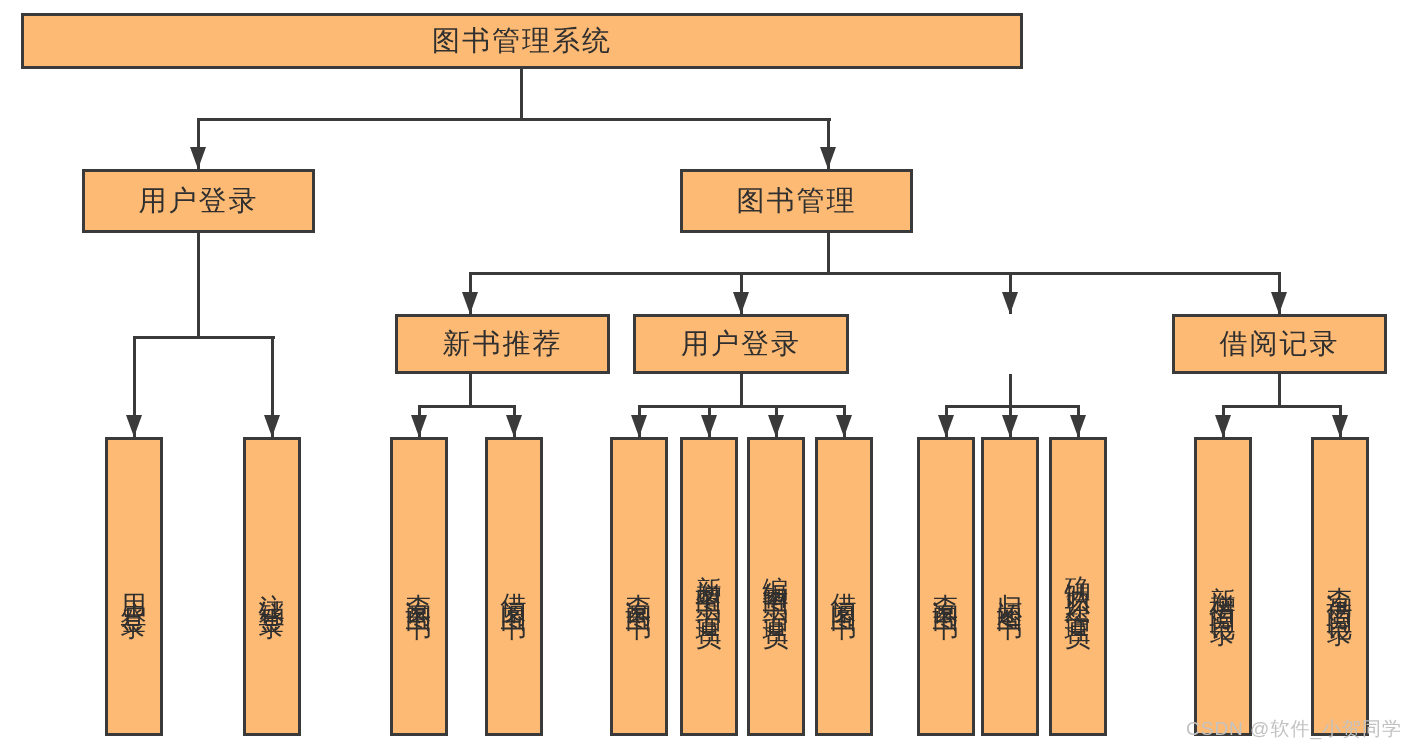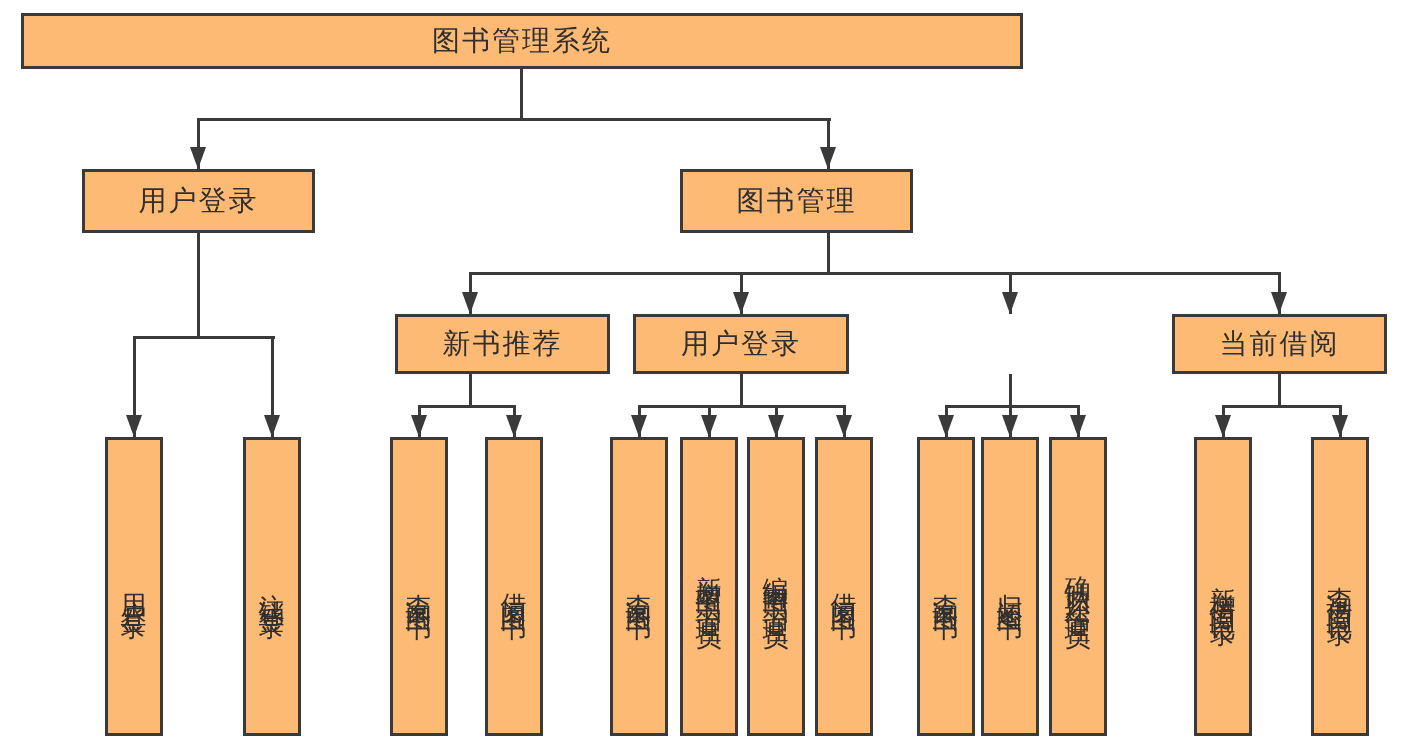--- a/index.html
+++ b/index.html
@@ -45,21 +45,21 @@
     <span class="hlabel">图书管理</span>
   </div>
 
   <div class="box" style="left:363px;top:314px;width:215px;height:60px;margin-left:32px;">
     <span class="hlabel">新书推荐</span>
   </div>
   <div class="box" style="left:633px;top:314px;width:216px;height:60px;">
     <span class="hlabel">用户登录</span>
   </div>
   <div class="box" style="left:1172px;top:314px;width:215px;height:60px;">
-    <span class="hlabel">当前借阅</span>
+    <span class="hlabel">借阅记录</span>
   </div>
 
   <div class="box" style="left:105px;top:437px;width:58px;height:299px;">
     <span class="vtext">用户登录</span>
   </div>
   <div class="box" style="left:243px;top:437px;width:58px;height:299px;">
     <span class="vtext">注销登录</span>
   </div>
 
   <div class="box" style="left:390px;top:437px;width:58px;height:299px;">
@@ -92,20 +92,21 @@
     <span class="vtext">确认归还（管理员）</span>
   </div>
 
   <div class="box" style="left:1194px;top:437px;width:58px;height:299px;">
     <span class="vtext">新增借阅记录</span>
   </div>
   <div class="box" style="left:1311px;top:437px;width:58px;height:299px;">
     <span class="vtext">查询借阅记录</span>
   </div>
 
+  <div class="watermark">CSDN @软件_小贺同学</div>
 <div class="ln" style="left: 520px; top: 69px; width: 3px; height: 49px;"></div>
     <div class="ln" style="left: 197px; top: 118px; width: 634px; height: 3px;"></div>
     <div class="ln" style="left: 197px; top: 118px; width: 3px; height: 51px;"></div>
     <div class="ln" style="left: 827px; top: 118px; width: 3px; height: 51px;"></div>
     <div class="ln" style="left: 197px; top: 233px; width: 3px; height: 103px;"></div>
     <div class="ln" style="left: 133px; top: 336px; width: 142px; height: 3px;"></div>
     <div class="ln" style="left: 133px; top: 336px; width: 3px; height: 101px;"></div>
     <div class="ln" style="left: 271px; top: 336px; width: 3px; height: 101px;"></div>
     <div class="ln" style="left: 827px; top: 233px; width: 3px; height: 39px;"></div>
     <div class="ln" style="left: 469px; top: 272px; width: 812px; height: 3px;"></div>

